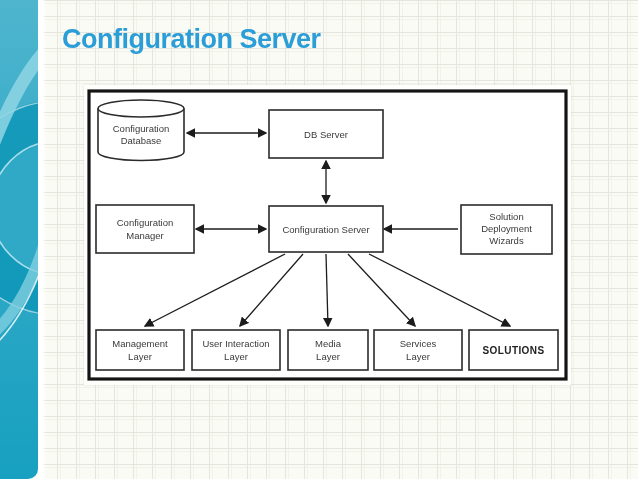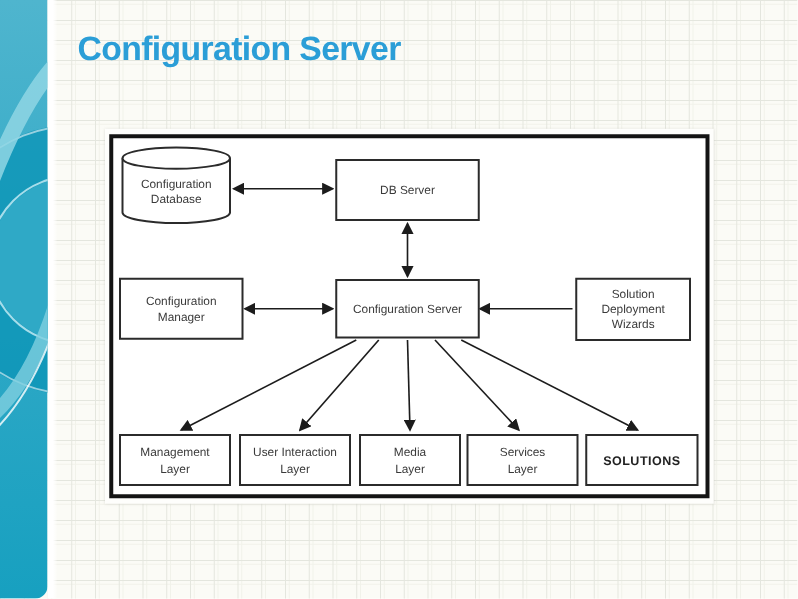--- a/index.html
+++ b/index.html
@@ -31,21 +31,21 @@
     overflow: hidden;
   }
   #page-title {
     position: absolute; left: 62px; top: 24px;
     font-size: 27px; font-weight: bold;
     color: #2b9ed7;
     letter-spacing: -0.5px;
     white-space: nowrap;
   }
   #diagram-panel {
-    position: absolute; left: 84px; top: 103px;
+    position: absolute; left: 84px; top: 85px;
     width: 487px; height: 300px;
     background: #fefefc;
     box-shadow: 0 0 2px rgba(160,160,150,0.35);
   }
   #diagram-panel svg { display: block; }
   .node-box { fill: #ffffff; stroke: #2b2b2b; stroke-width: 1.6; }
   .edge { stroke: #1c1c1c; stroke-width: 1.3; fill: none; }
   .node-label {
     fill: #3a3a3a; font-size: 9.5px;
     font-family: "Liberation Sans", sans-serif;

